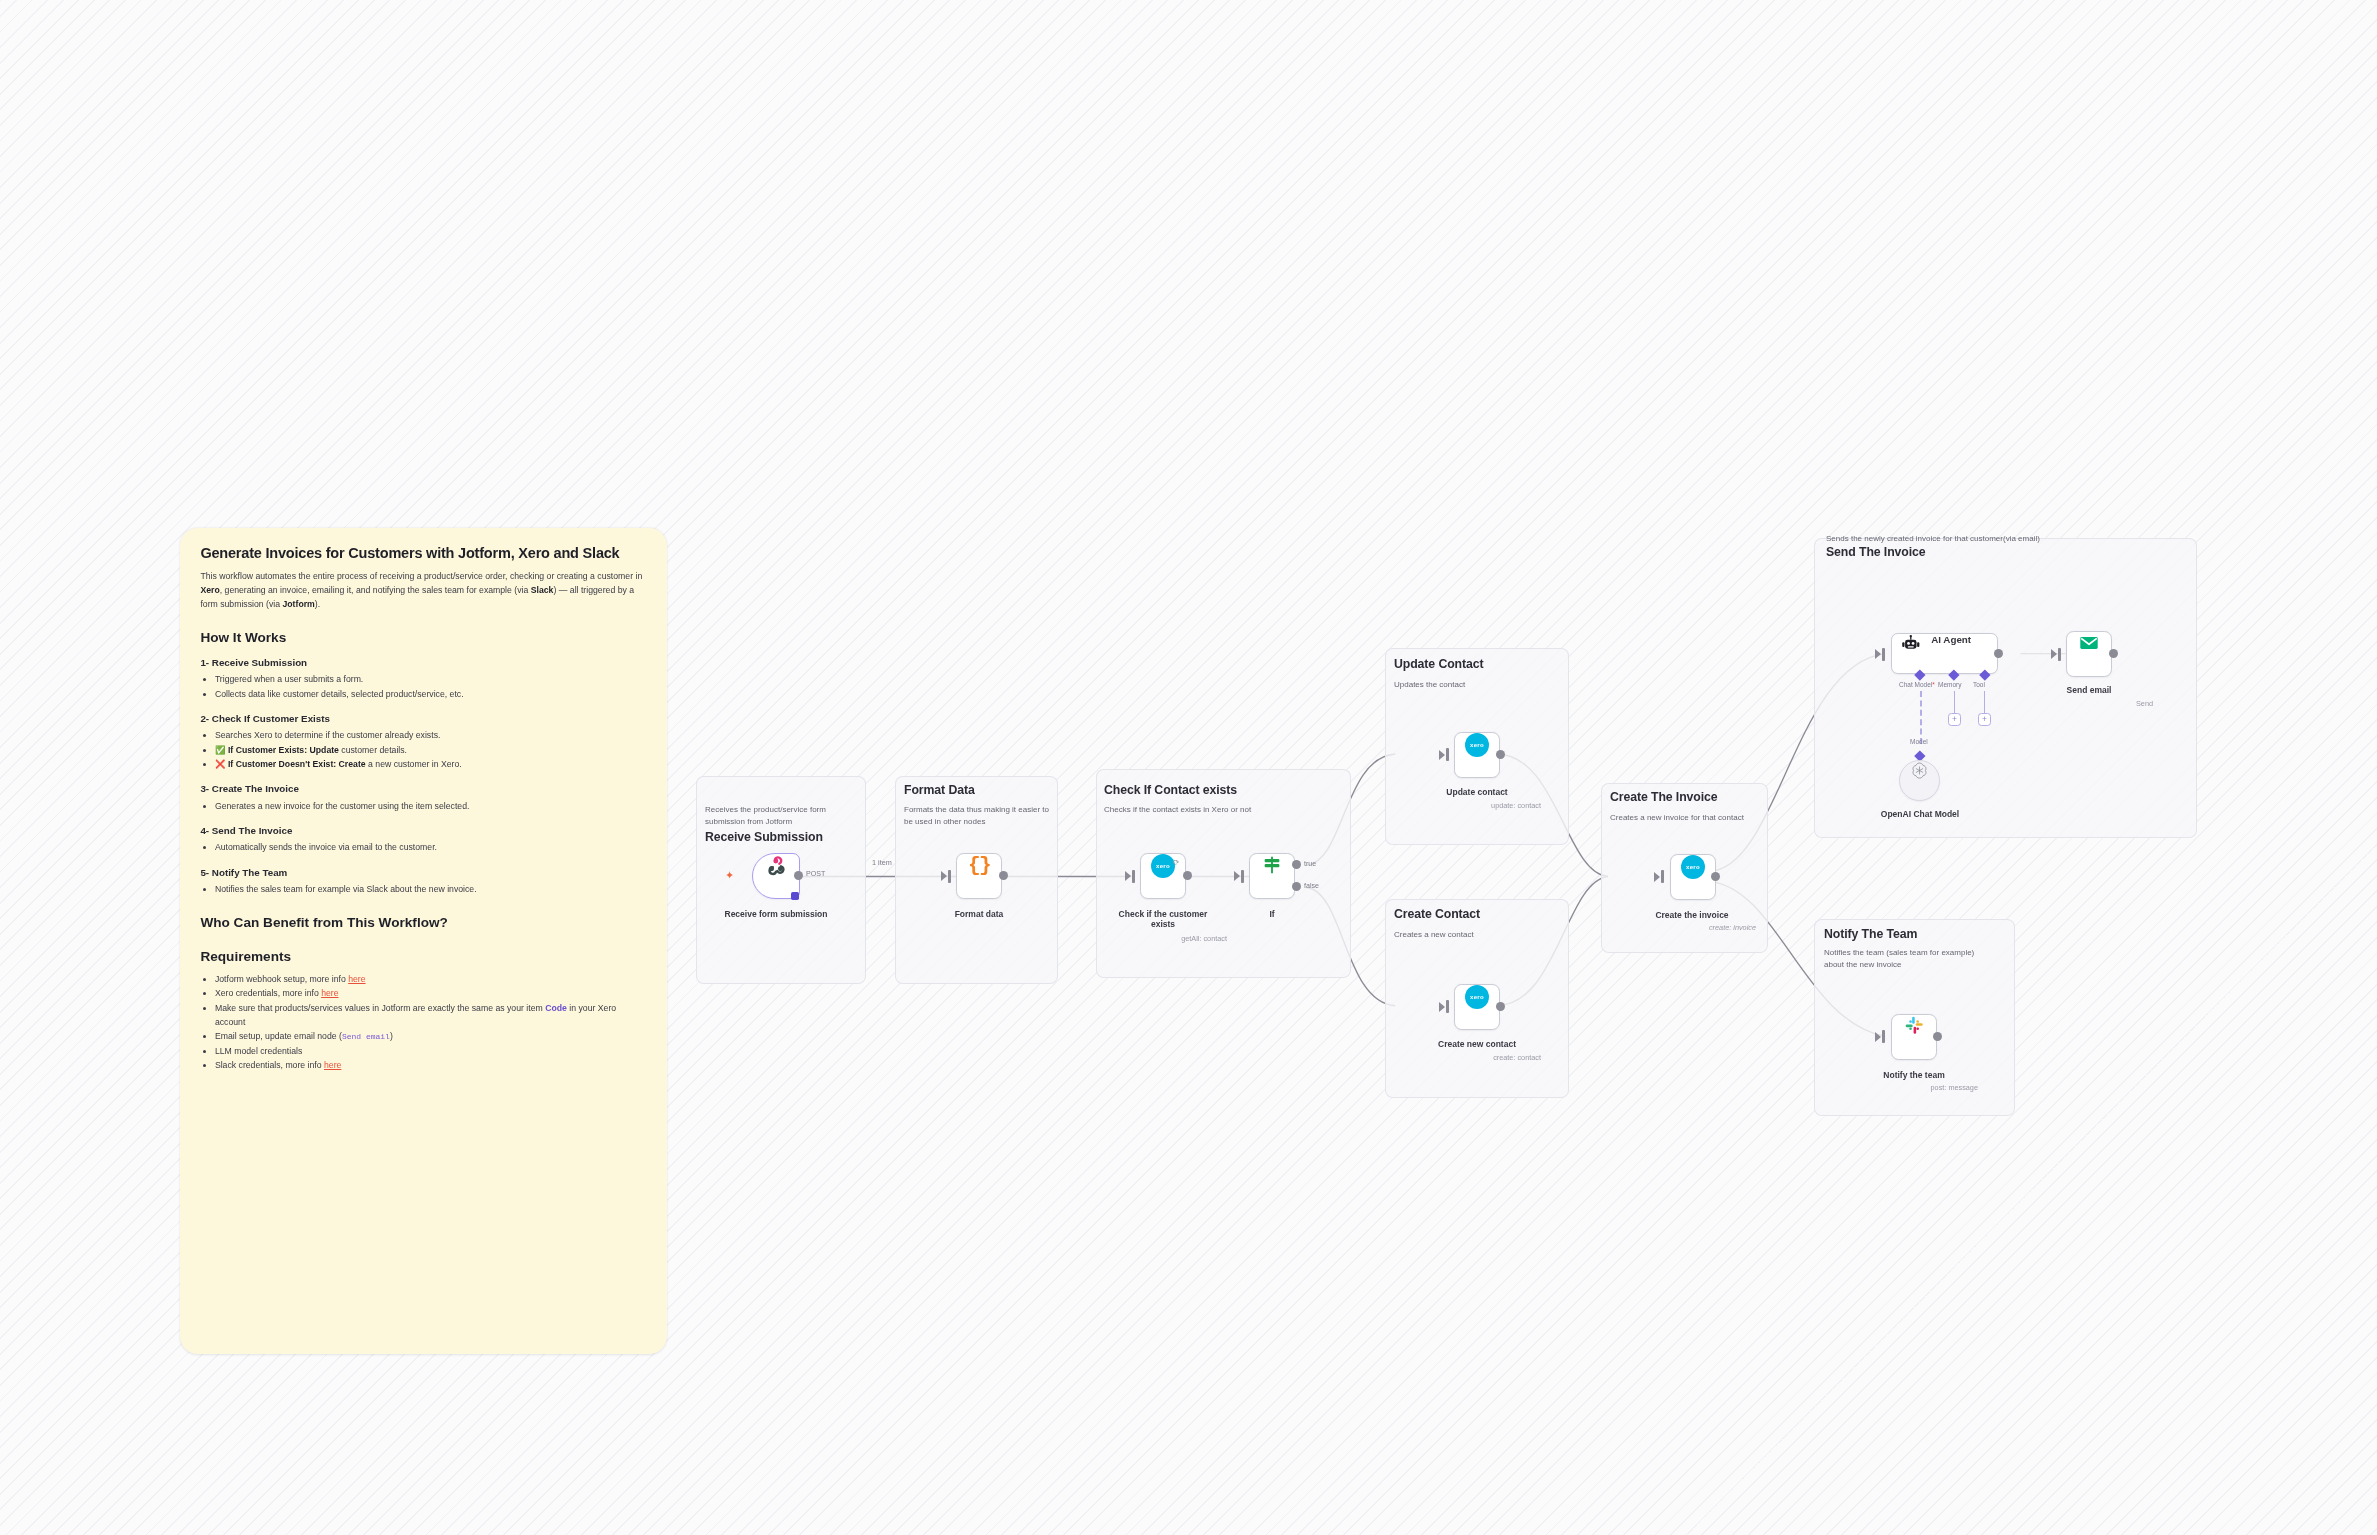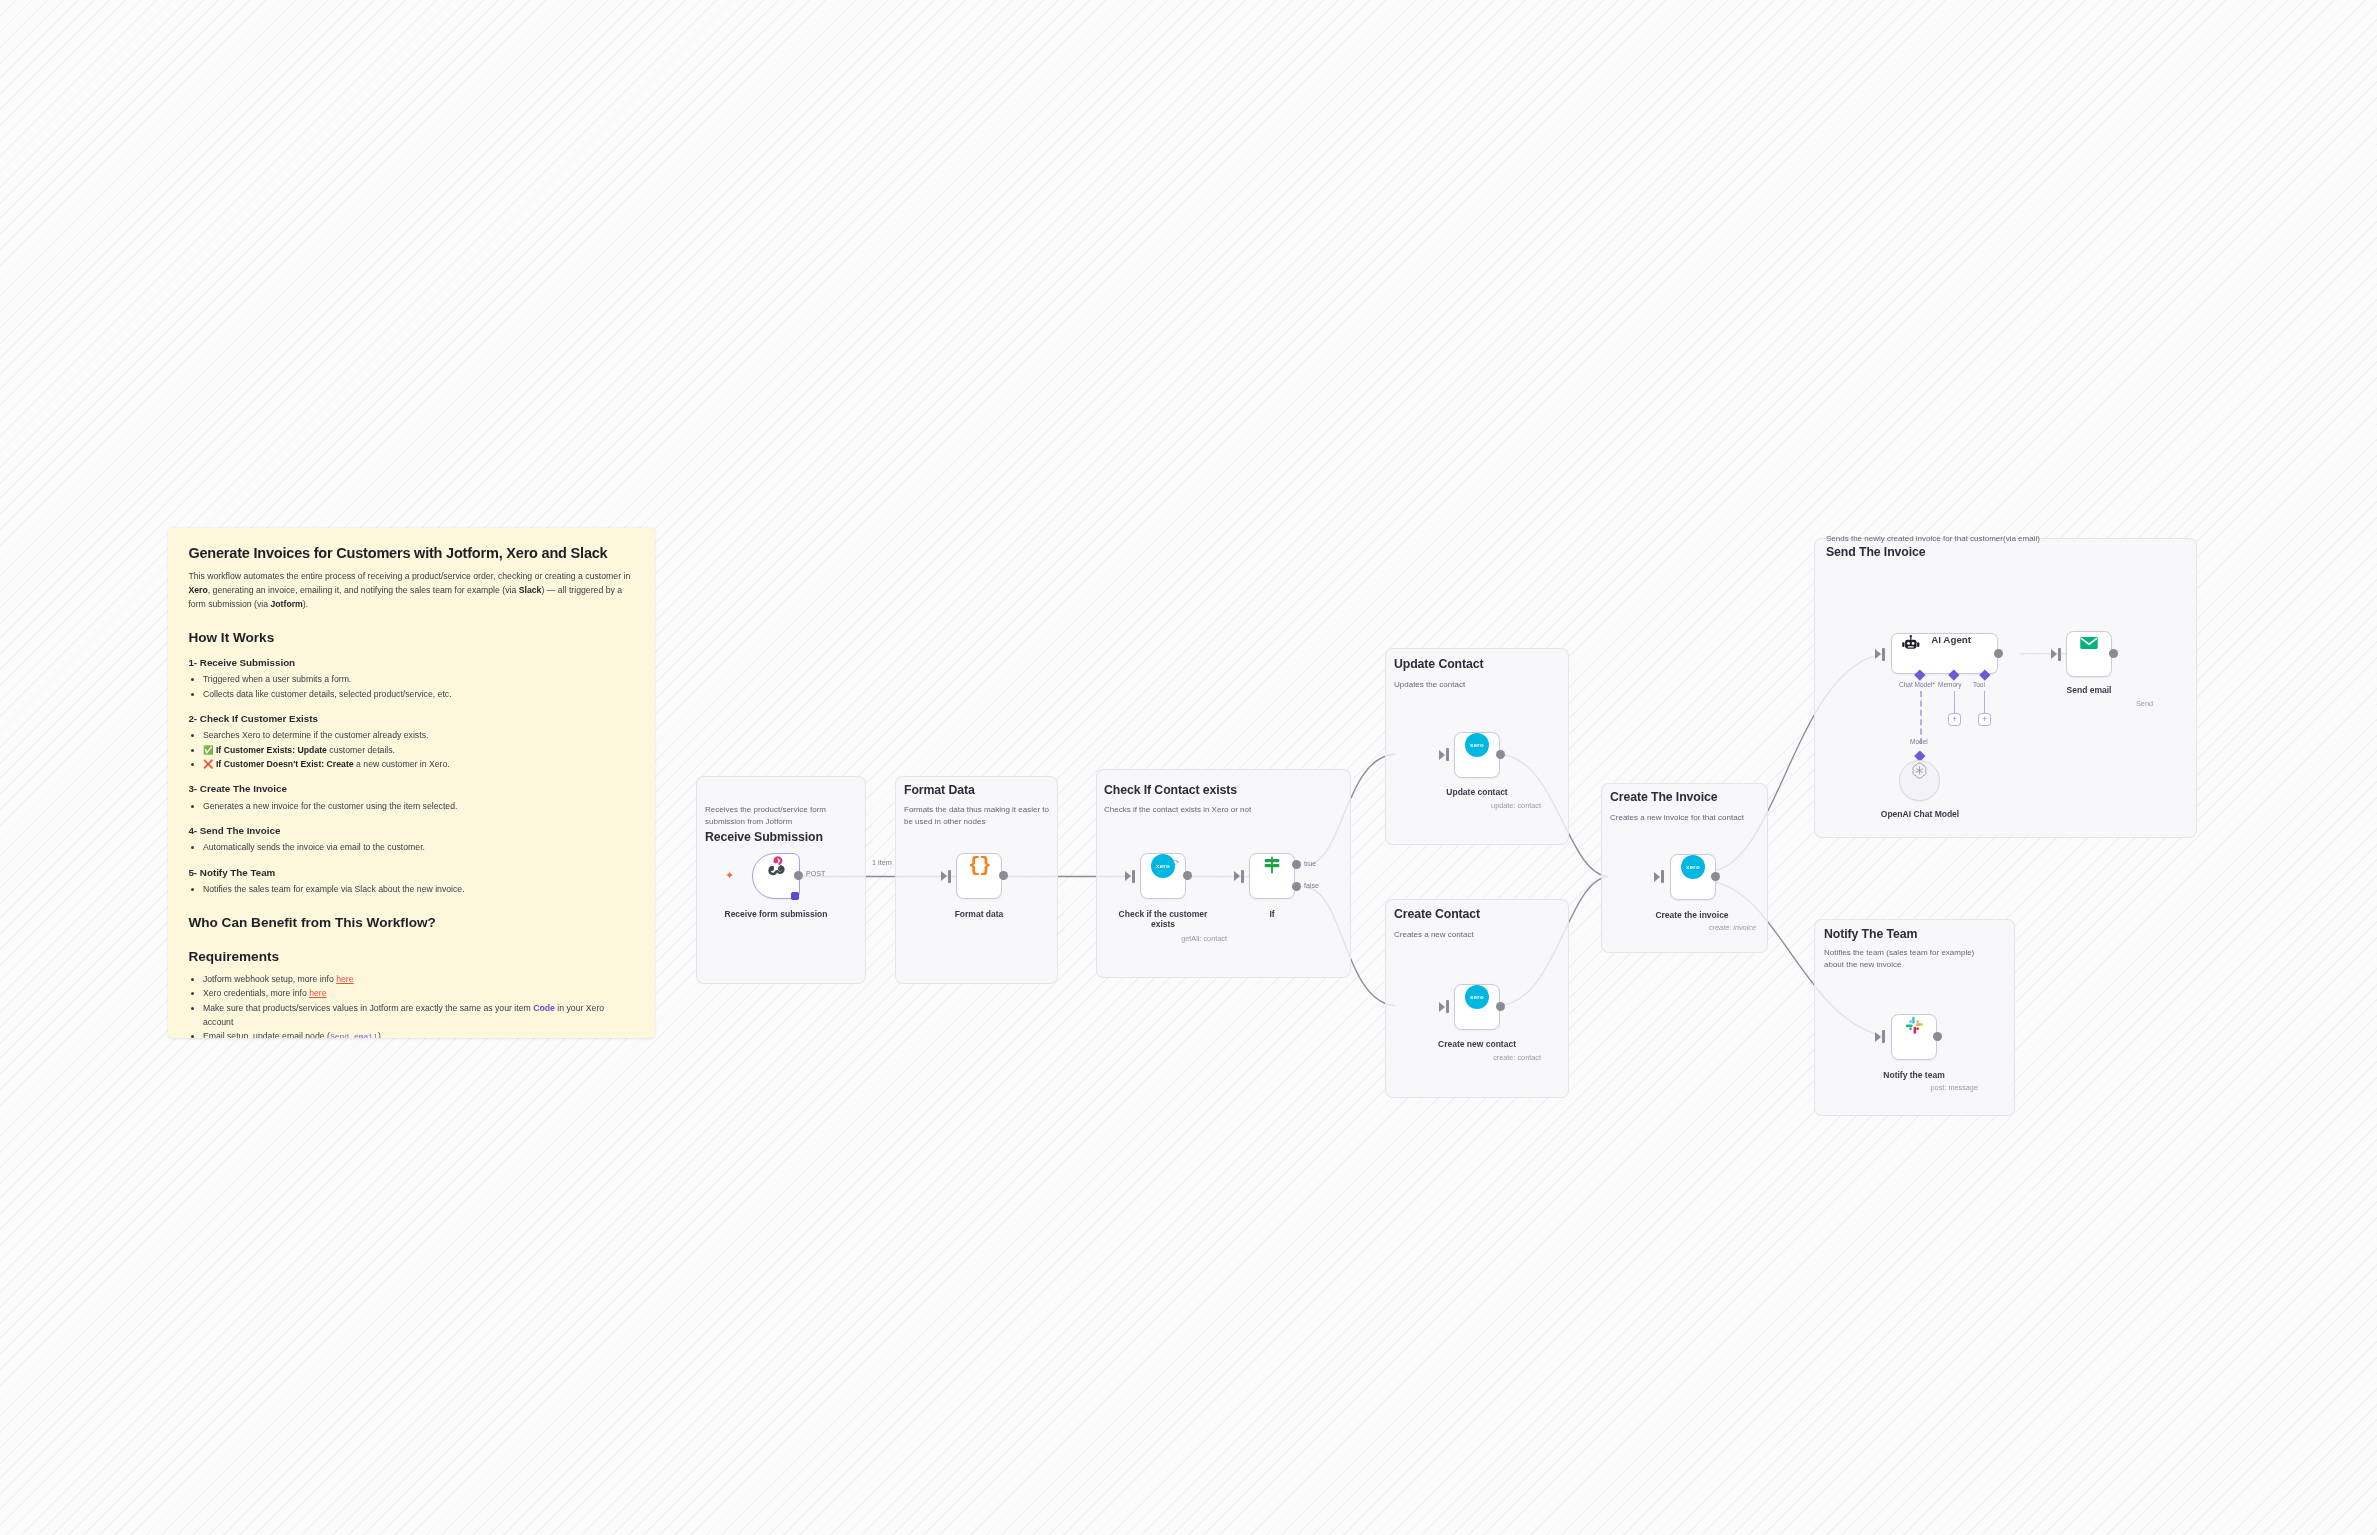--- a/index.html
+++ b/index.html
@@ -11,22 +11,22 @@
     background-color:#fbfbfc;
     background-image:
       repeating-linear-gradient(135deg, rgba(215,218,228,.30) 0px, rgba(215,218,228,.30) 1.3px, transparent 1.3px, transparent 11px);
     overflow:hidden;
     position:relative;
   }
   .canvas { position:absolute; inset:0; }
 
   
   .sticky {
-    position:absolute; left:168px; top:528px; width:487px; height:510px;
-    background:#fdf7dc; border-radius:5px;
+    position:absolute; left:180px; top:528px; width:487px; height:826px;
+    background:#fdf7dc; border-radius:18px;
     box-shadow:0 0.9px 2.6px rgba(20,20,30,.10);
     padding:17px 20.4px 0 20.4px;
     color:#2a2a32;
     overflow:hidden;
   }
   .sticky h1 { font-size:14.5px; margin:0 0 7.7px 0; font-weight:700; letter-spacing:-0.2px; color:#1f1f27;}
   .sticky h2 { font-size:13.6px; margin:19px 0 7.7px 0; font-weight:700; color:#1f1f27;}
   .sticky h3 { font-size:9.8px; margin:12px 0 4.3px 0; font-weight:700; color:#2a2a32;}
   .sticky p  { font-size:8.7px; line-height:1.62; margin:0 0 1.7px 0; color:#3b3b45;}
   .sticky ul { margin:0 0 1.7px 0; padding-left:14.5px; }

